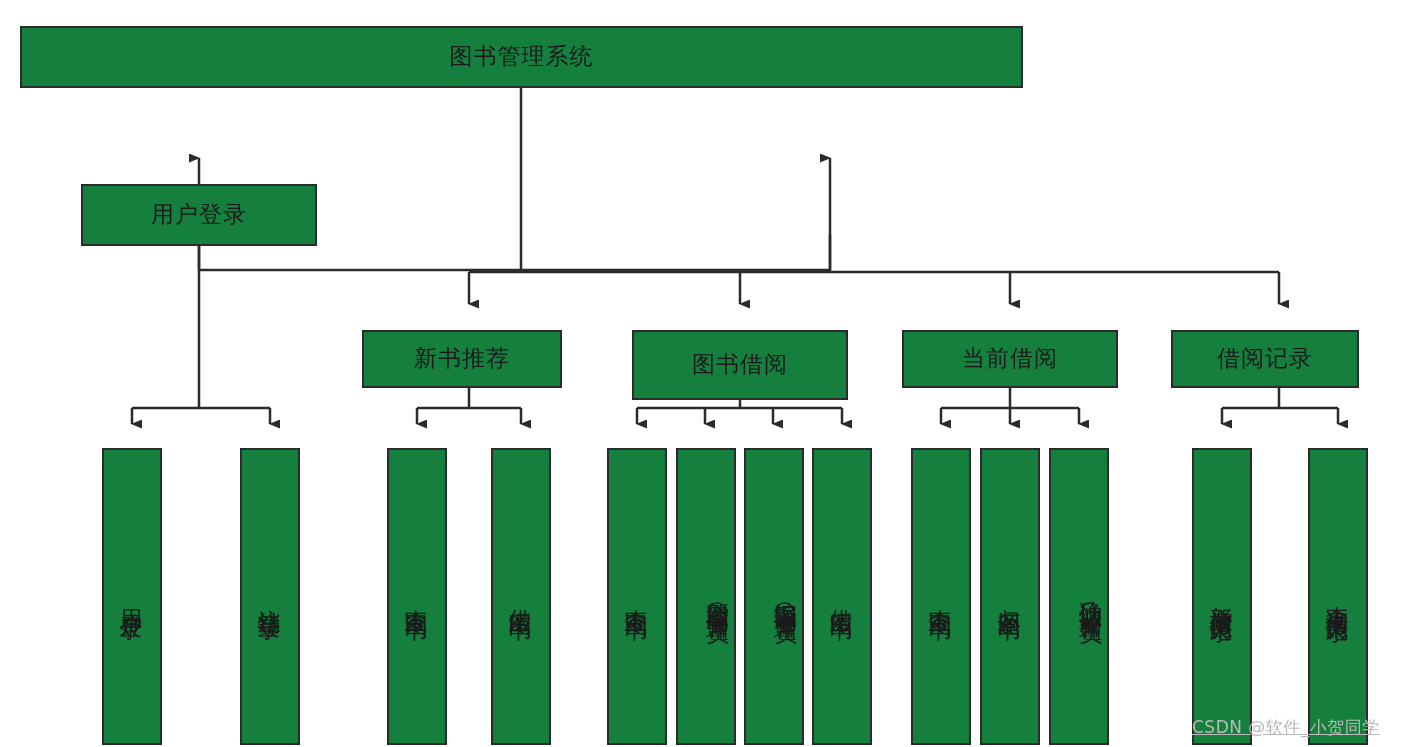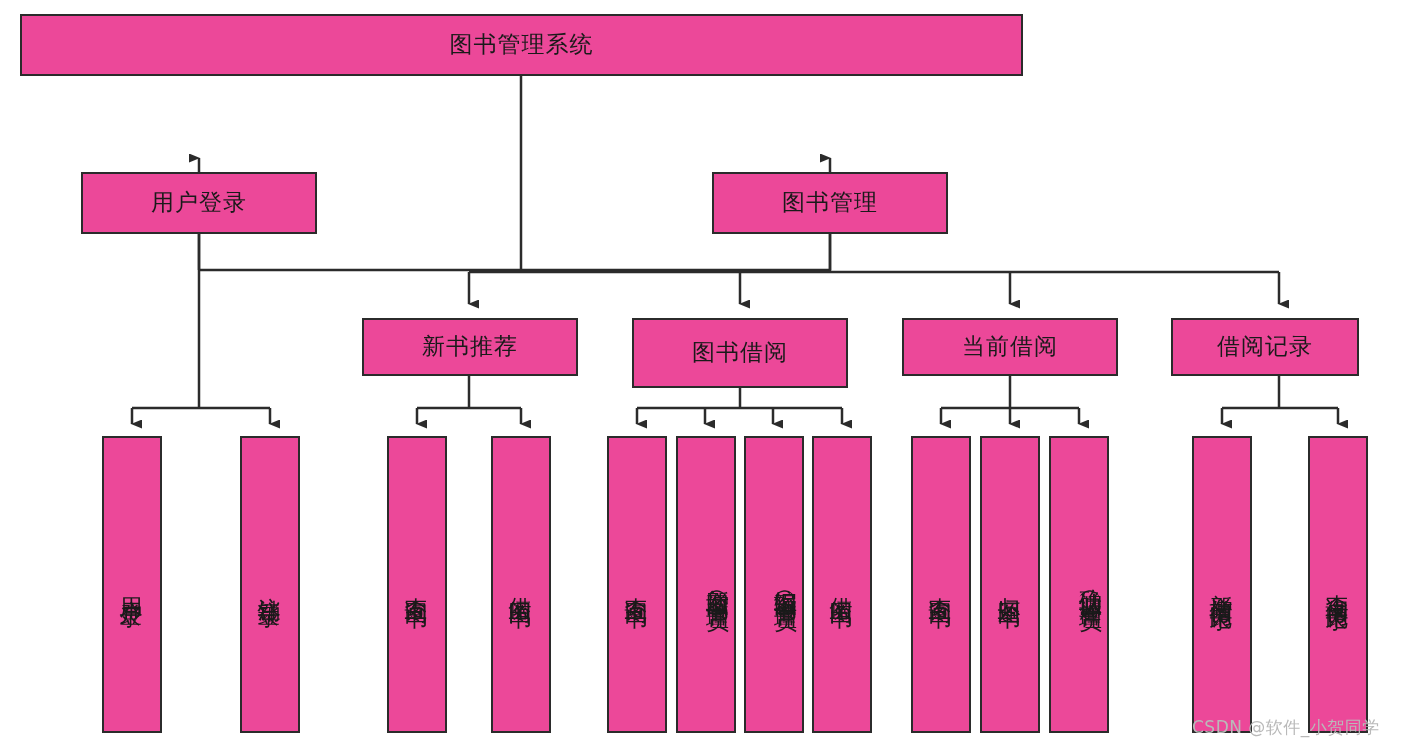--- a/index.html
+++ b/index.html
@@ -21,25 +21,26 @@
     position: absolute;
     left: 0;
     top: 0;
     width: 1405px;
     height: 747px;
   }
   .node {
     position: absolute;
     box-sizing: border-box;
     border: 2.5px solid #2b2b2b;
-    background: #ec4899;
+    background: #15803d;
     display: flex;
     align-items: center;
     justify-content: center;
     color: #1a1a1a;
+    margin-top: 12px;
   }
   .node.horiz {
     font-size: 23px;
     letter-spacing: 1px;
     line-height: 1.2;
   }
   .node.vert {
     writing-mode: vertical-rl;
     text-orientation: upright;
     font-size: 23px;
@@ -121,25 +122,22 @@
     </g>
   </svg>
 
   <div class="node horiz" style="left:20px; top:14px; width:1003px; height:62px;">
     <span>图书管理系统</span>
   </div>
 
   <div class="node horiz" style="left:81px; top:172px; width:236px; height:62px;">
     <span>用户登录</span>
   </div>
-  <div class="node horiz" style="left:712px; top:172px; width:236px; height:62px;">
-    <span>图书管理</span>
-  </div>
 
-  <div class="node horiz" style="left:362px; top:318px; width:216px; height:58px;">
+  <div class="node horiz" style="left:362px; top:318px; width:200px; height:58px;">
     <span>新书推荐</span>
   </div>
   <div class="node horiz" style="left:632px; top:318px; width:216px; height:70px;">
     <span>图书借阅</span>
   </div>
   <div class="node horiz" style="left:902px; top:318px; width:216px; height:58px;">
     <span>当前借阅</span>
   </div>
   <div class="node horiz" style="left:1171px; top:318px; width:188px; height:58px;">
     <span>借阅记录</span>
@@ -182,15 +180,15 @@
     <span class="vtxt">确认归还（管理员）</span>
   </div>
 
   <div class="node vert mid" style="left:1192px; top:436px; width:60px; height:297px;">
     <span class="vtxt">新增借阅记录</span>
   </div>
   <div class="node vert mid" style="left:1308px; top:436px; width:60px; height:297px;">
     <span class="vtxt">查询借阅记录</span>
   </div>
 
-  <div class="watermark" style="left:1192px; top:716px;">CSDN @软件_小贺同学</div>
+  <div class="watermark" style="left:1192px; top:716px;text-decoration:underline;">CSDN @软件_小贺同学</div>
 
 </div>
 
 </body></html>

